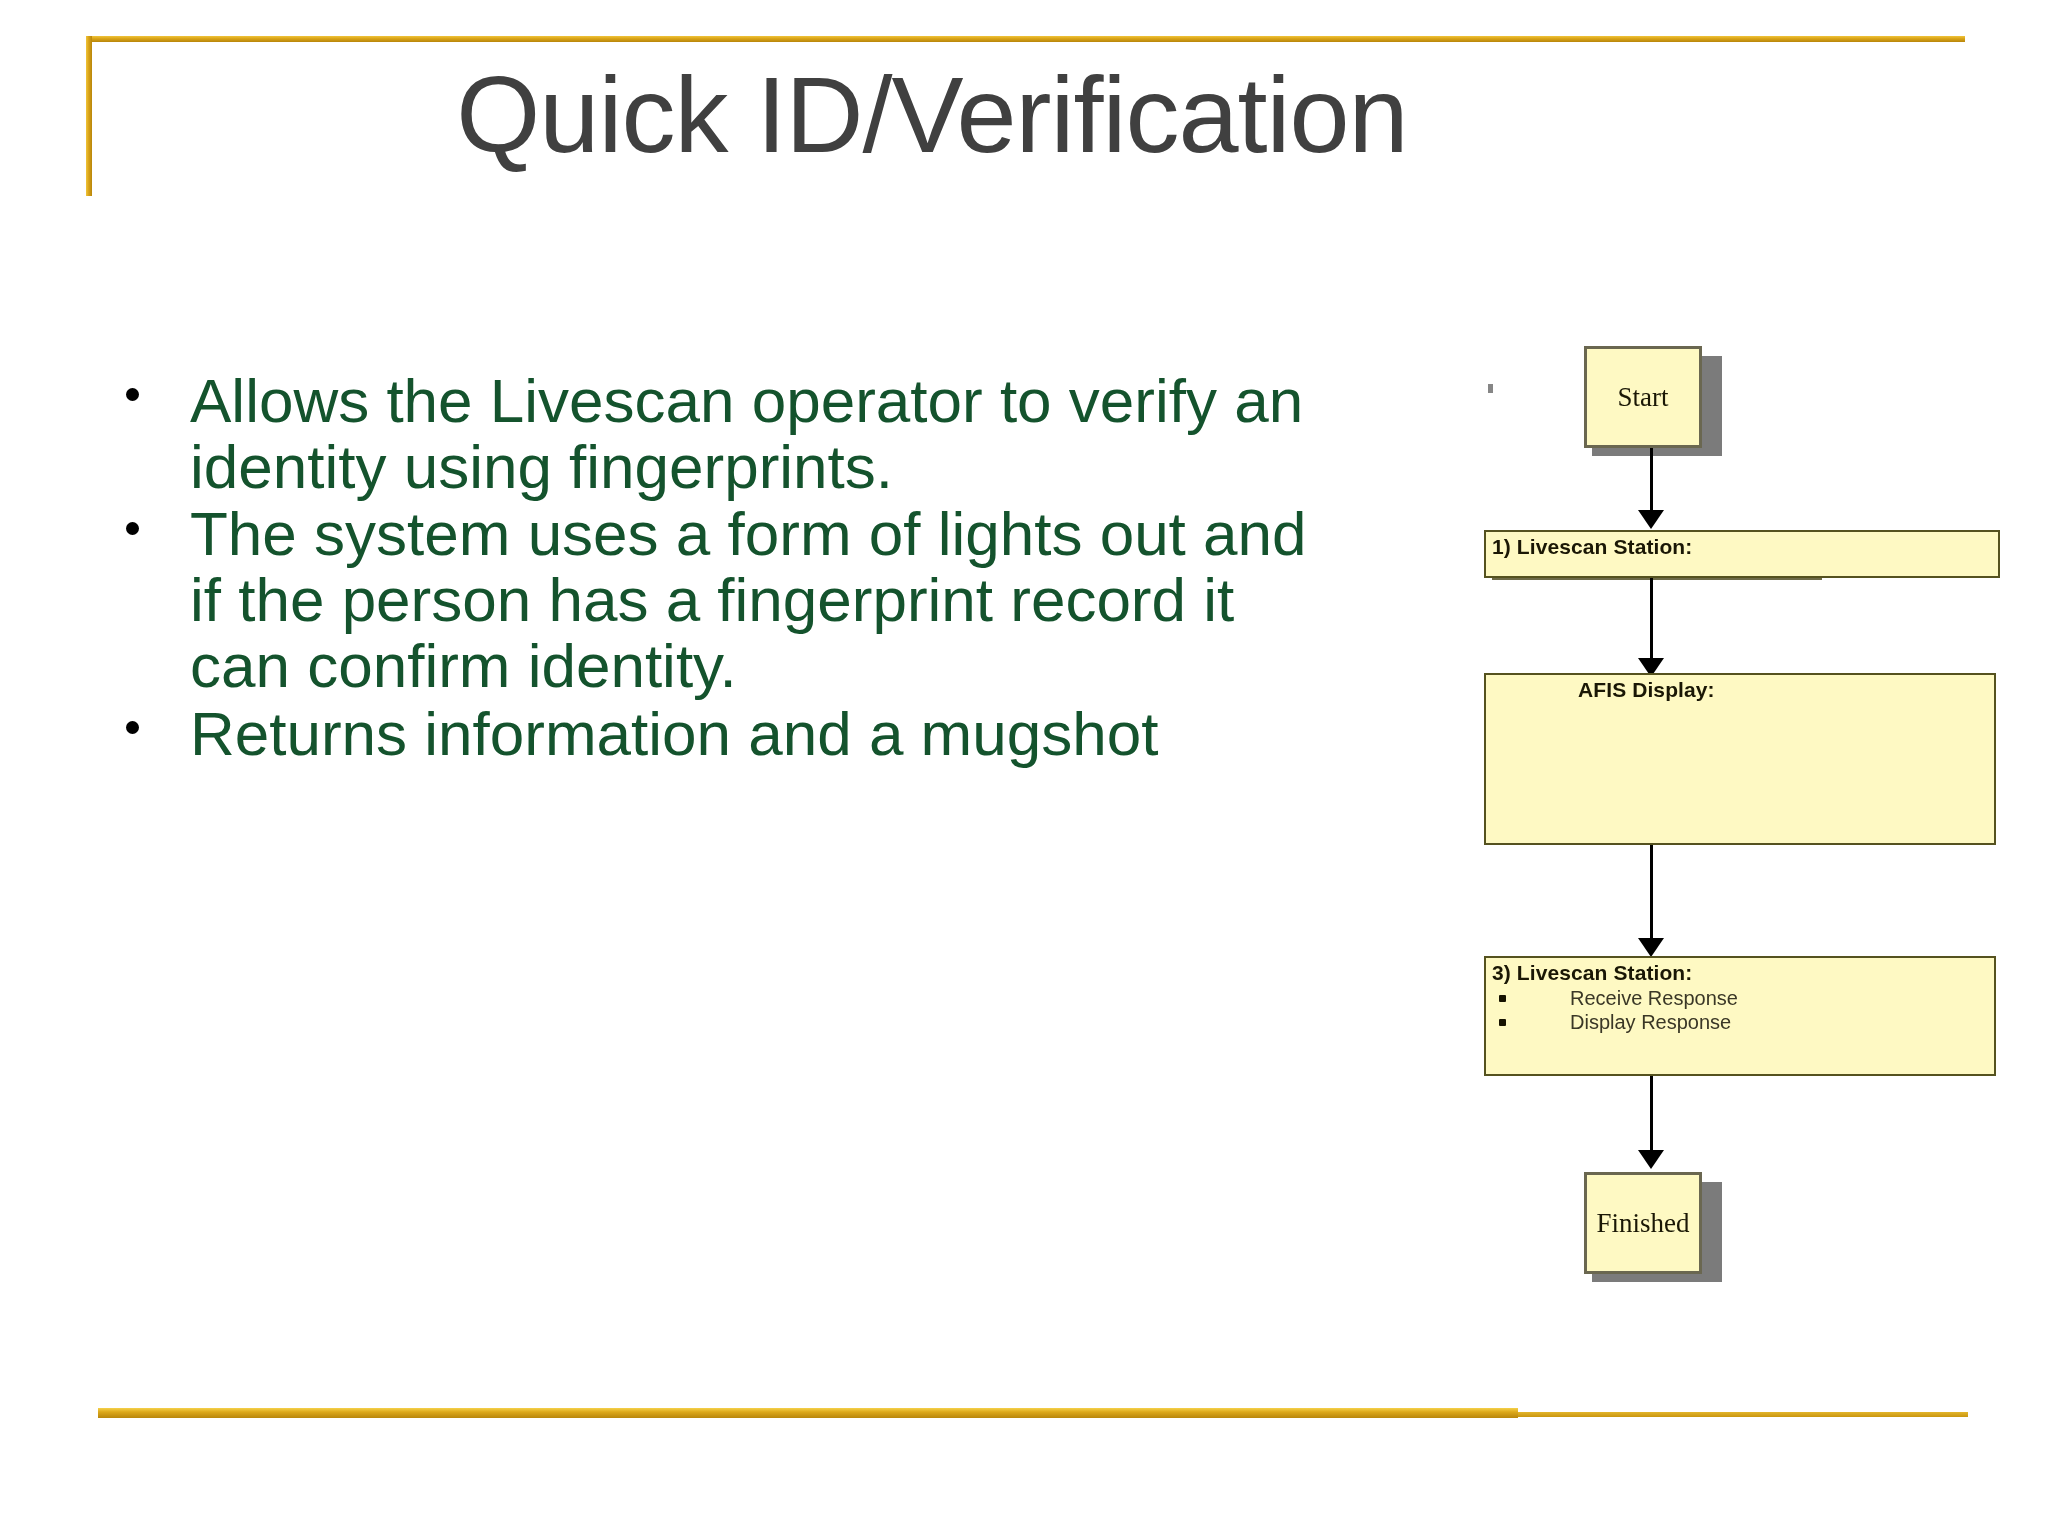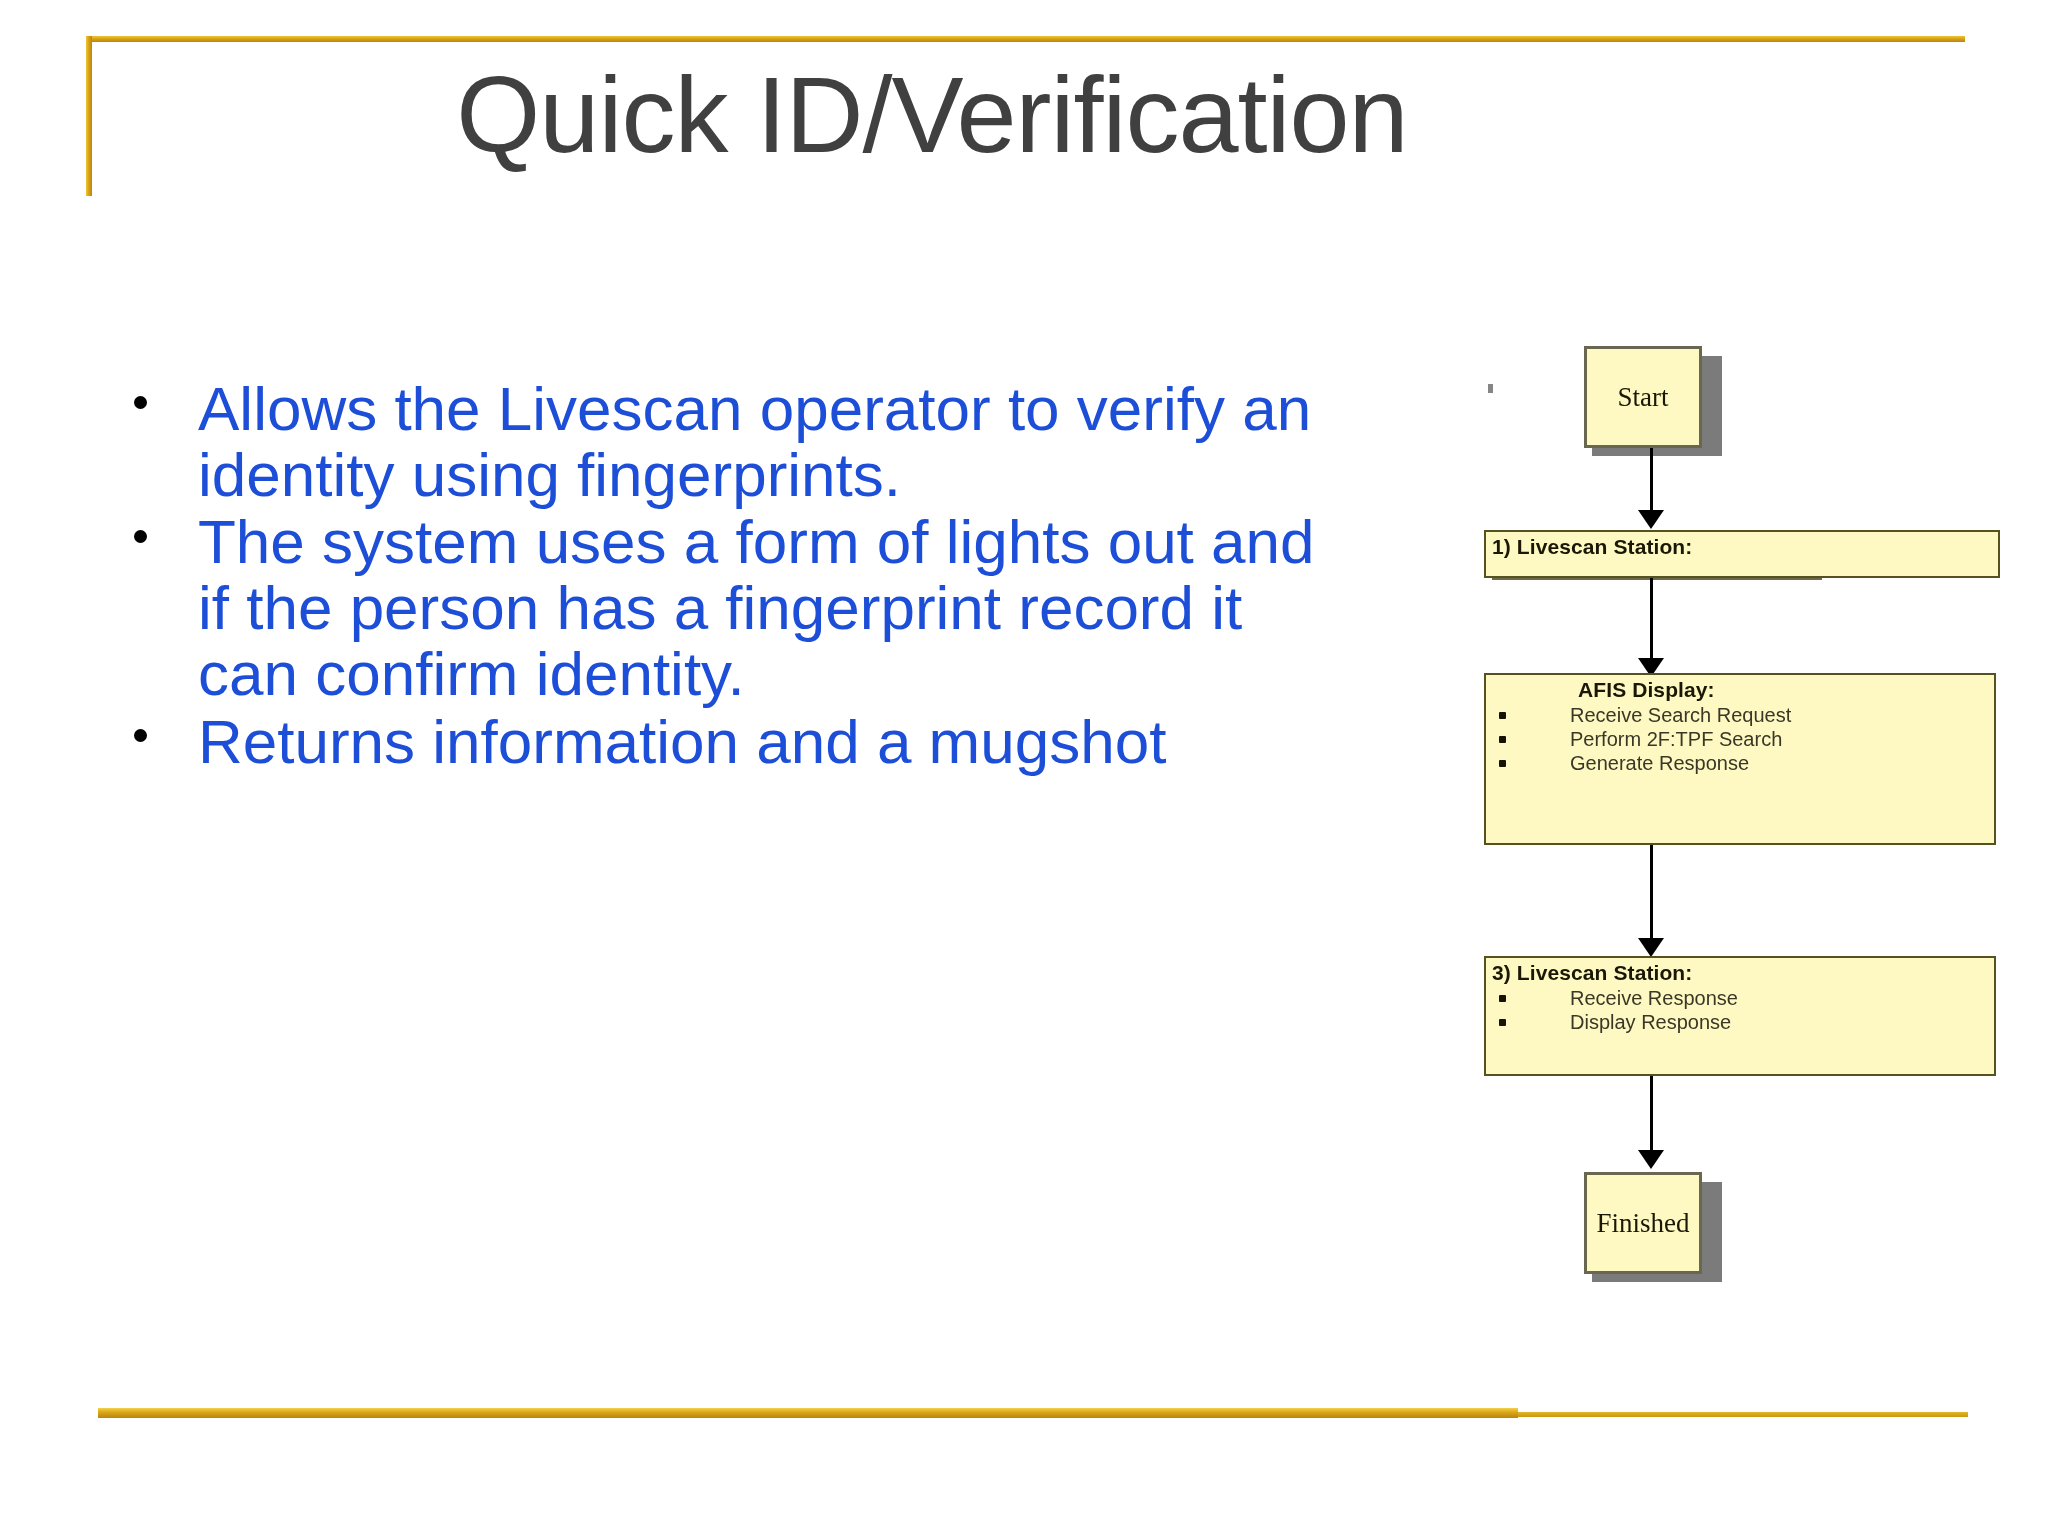--- a/index.html
+++ b/index.html
@@ -66,24 +66,24 @@
     letter-spacing: -1px;
     white-space: nowrap;
   }
 
   
   .body-list {
     position: absolute;
     left: 118px;
     top: 368px;
     width: 1190px;
-    margin: 8px;
+    margin: 0;
     padding: 0;
     list-style: none;
-    color: #1d4ed8;
+    color: #14532d;
     font-family: "Liberation Sans Narrow", "Liberation Sans", sans-serif;
     font-size: 62px;
     line-height: 1.06;
   }
   .body-list li {
     position: relative;
     padding-left: 72px;
     margin: 0 0 2px 0;
   }
   .body-list li .bullet-dot {
@@ -221,34 +221,20 @@
     <div class="fc-term-shadow" style="left:26px; top:235px; width:330px; height:5px; background:#6d6a48;"></div>
     <div class="fc-box" style="left:18px; top:190px; width:516px; height:48px;">
       <div class="fc-proc-title">1) Livescan Station:</div>
     </div>
 
     <div class="fc-conn" style="left:184px; top:238px; height:86px;"></div>
     <div class="fc-arrow" style="left:172px; top:318px;"></div>
 
     <div class="fc-box" style="left:18px; top:333px; width:512px; height:172px;">
       <div class="fc-proc-title centered">AFIS Display:</div>
-      <ul class="fc-proc-list">
-        <li>
-          <span class="fc-dot"></span>
-          <span>Receive Search Request</span>
-        </li>
-        <li>
-          <span class="fc-dot"></span>
-          <span>Perform 2F:TPF Search</span>
-        </li>
-        <li>
-          <span class="fc-dot"></span>
-          <span>Generate Response</span>
-        </li>
-      </ul>
     </div>
 
     <div class="fc-conn" style="left:184px; top:505px; height:100px;"></div>
     <div class="fc-arrow" style="left:172px; top:598px;"></div>
 
     <div class="fc-box" style="left:18px; top:616px; width:512px; height:120px;">
       <div class="fc-proc-title">3) Livescan Station:</div>
       <ul class="fc-proc-list">
         <li>
           <span class="fc-dot"></span>

